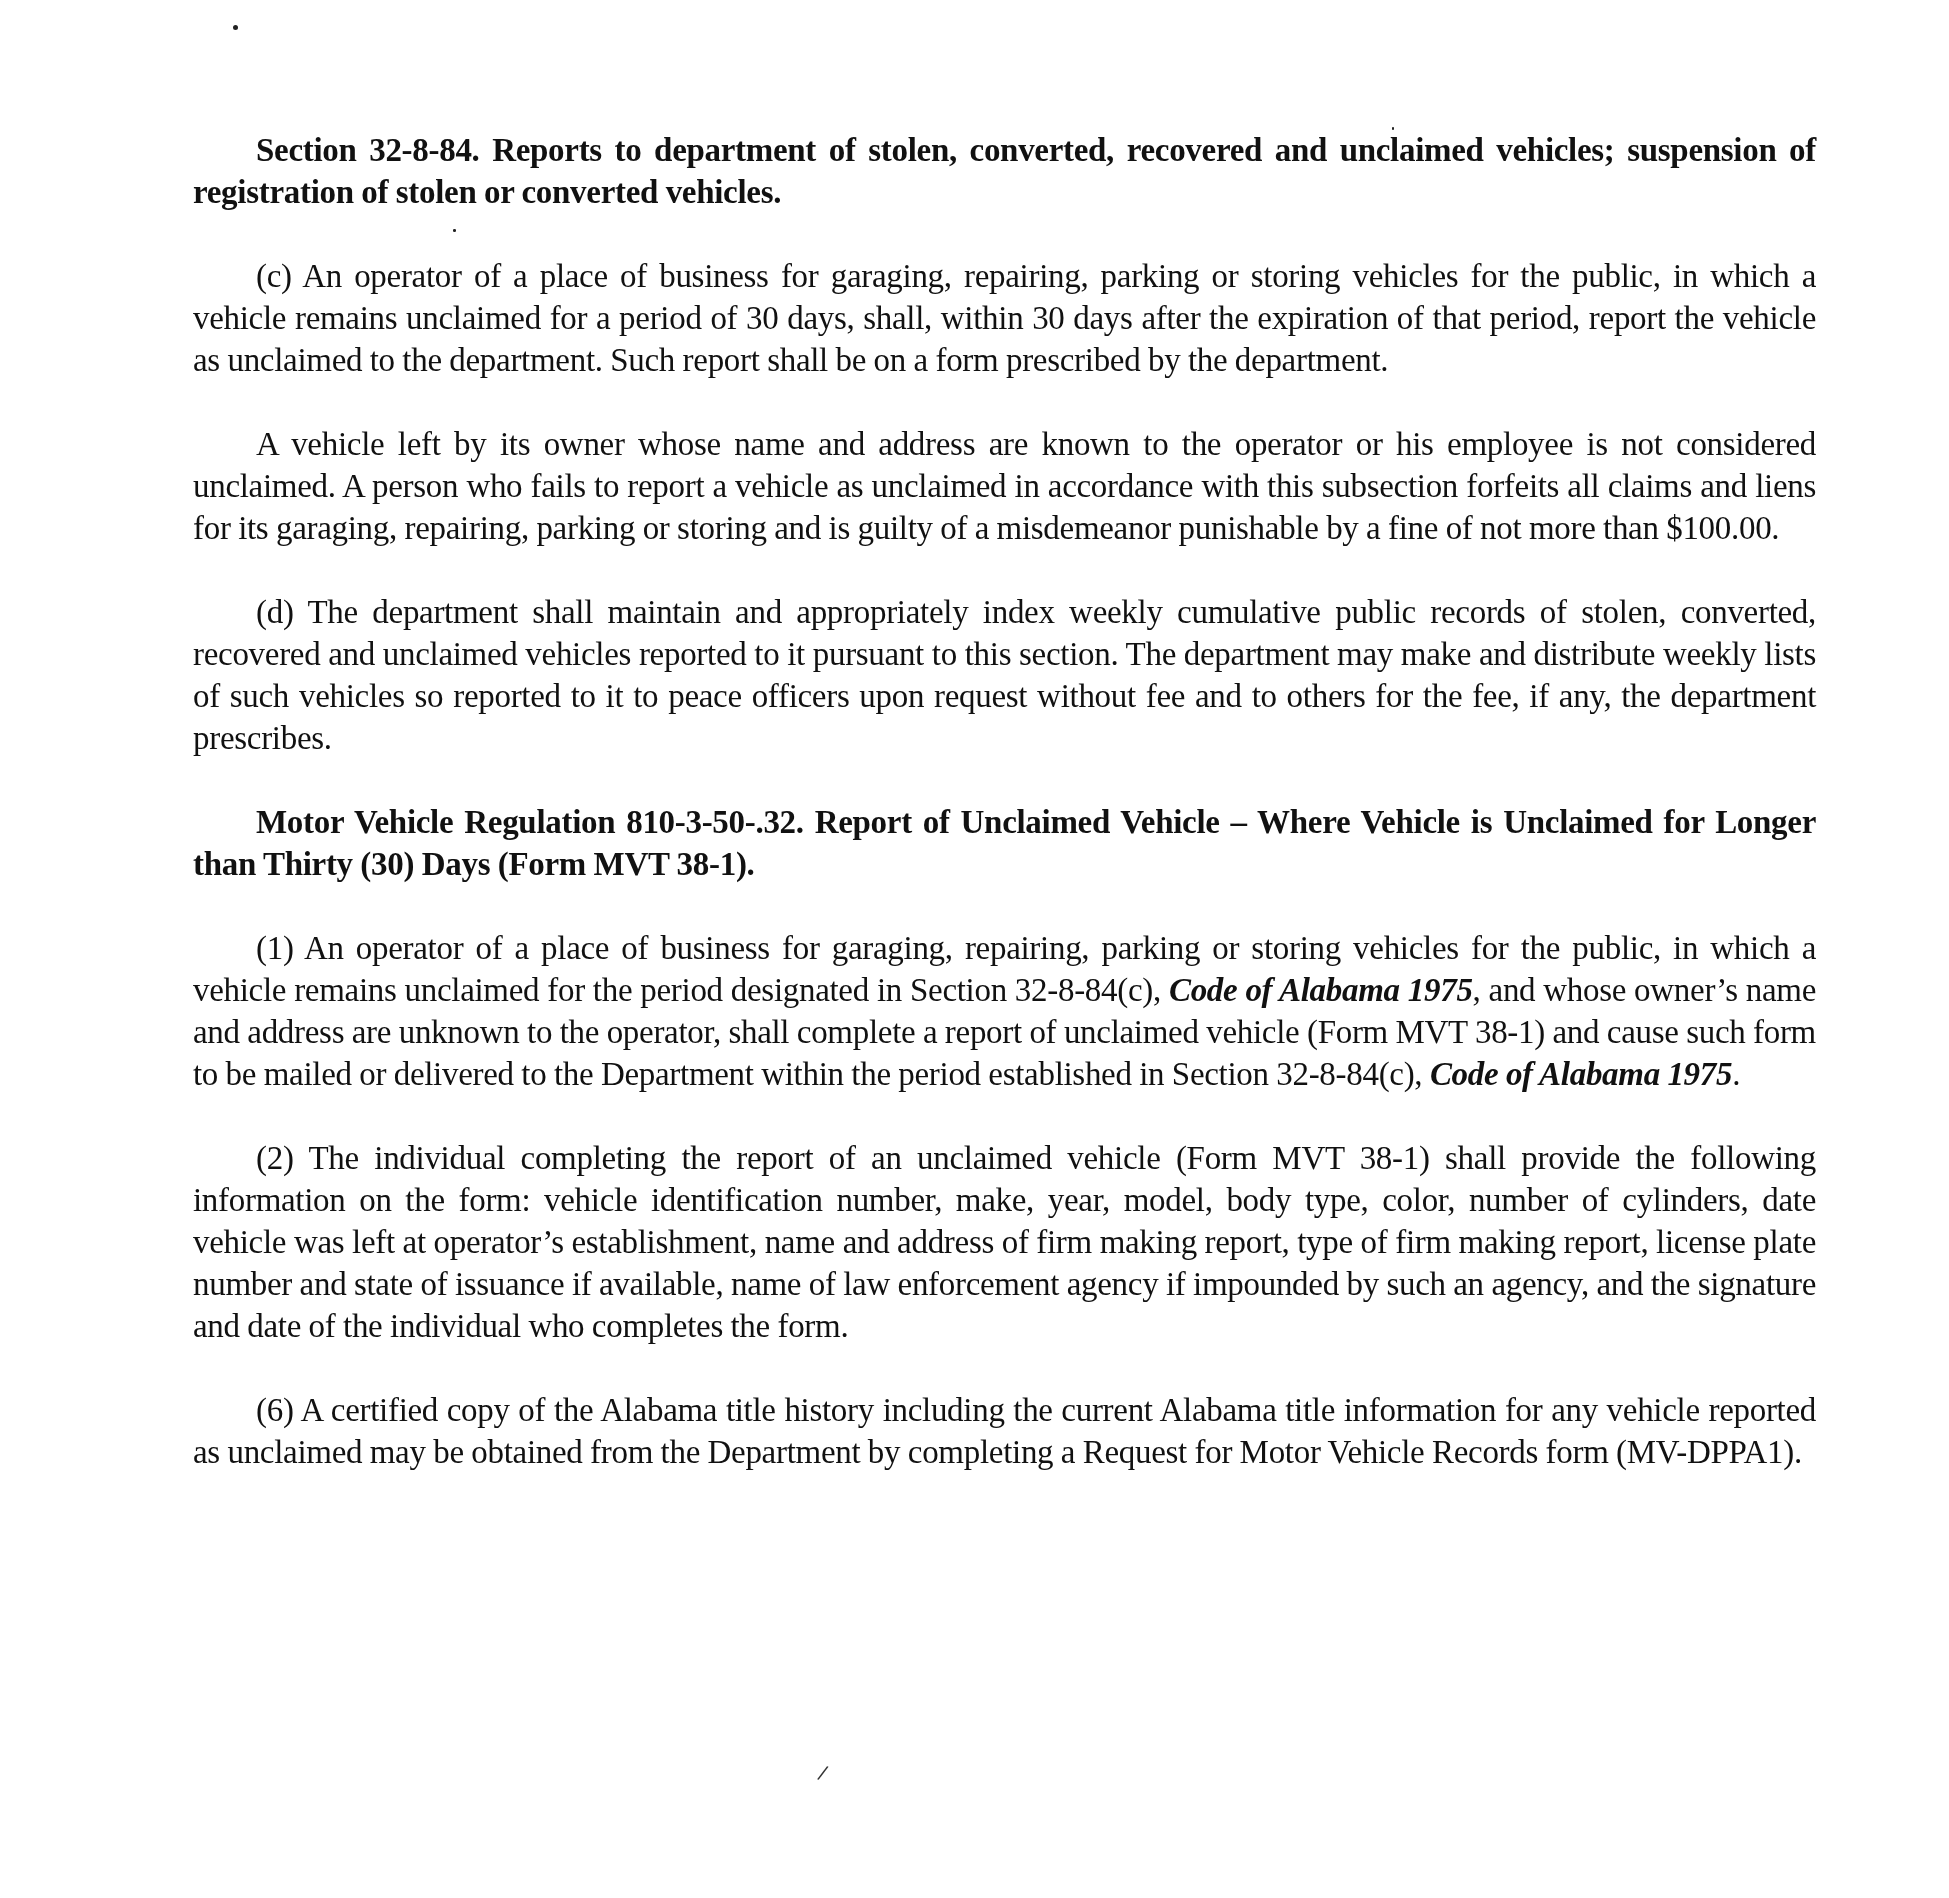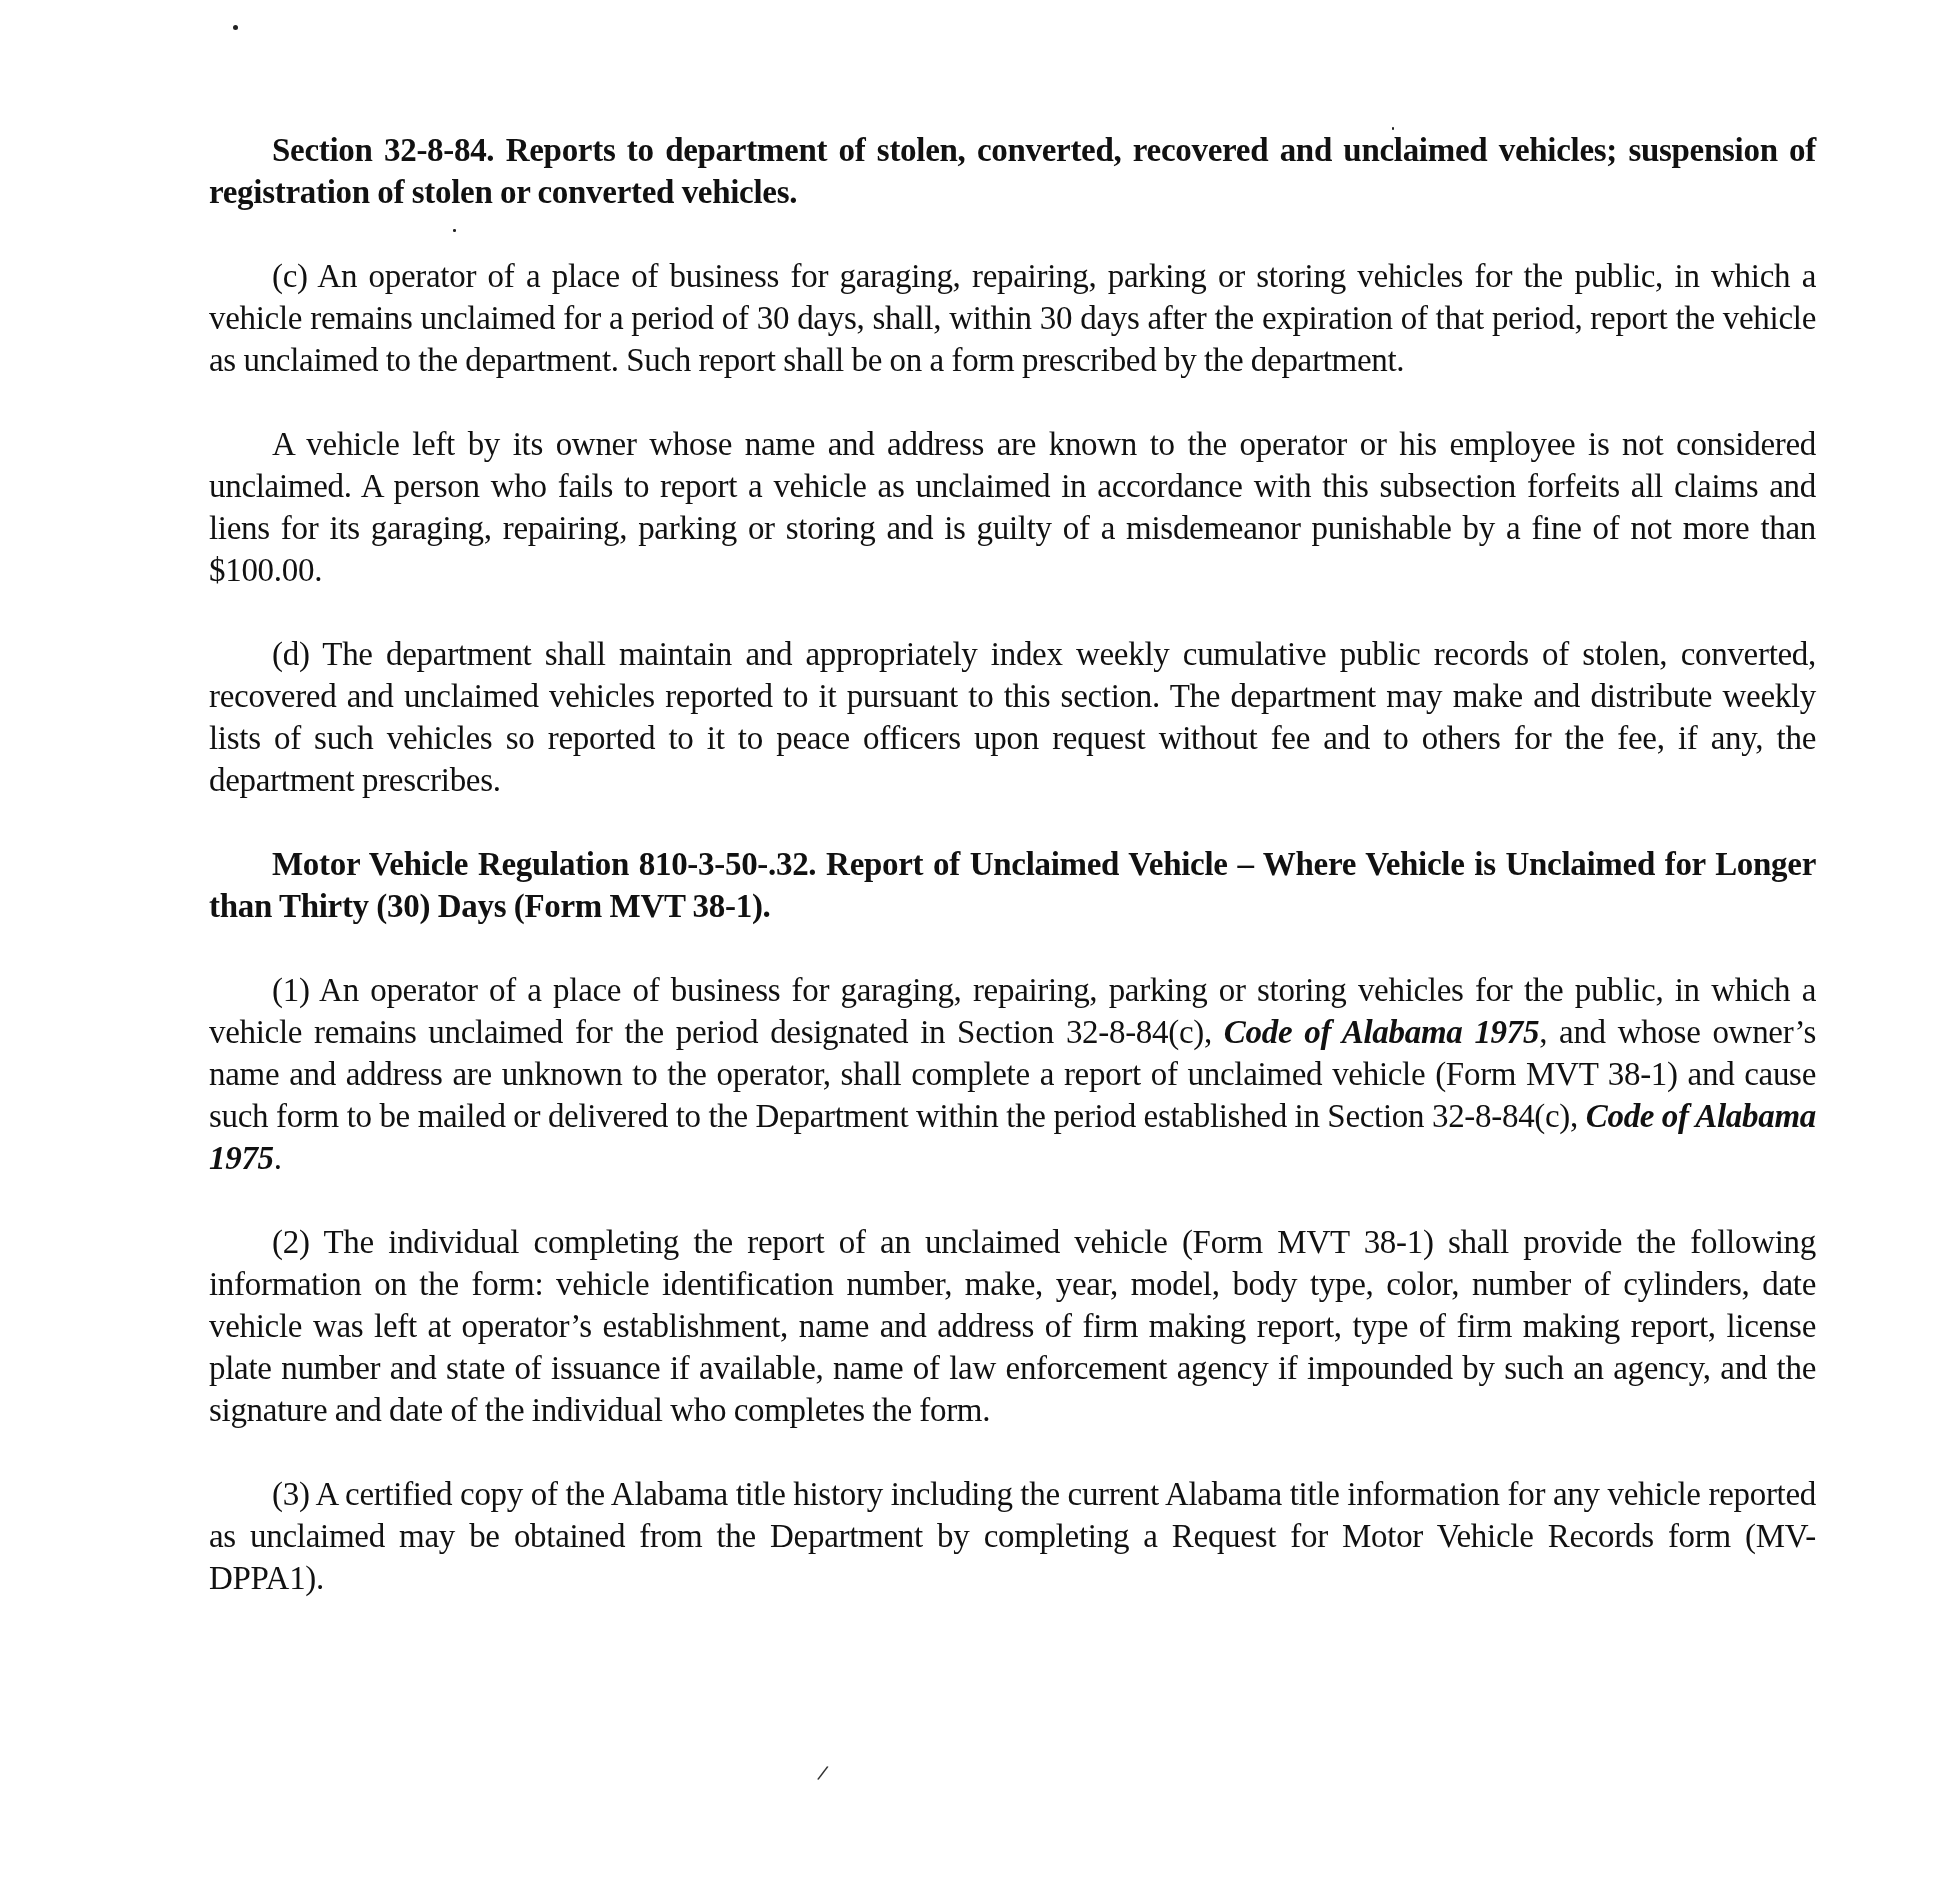--- a/index.html
+++ b/index.html
@@ -19,21 +19,21 @@
     position: absolute;
     left: 193px;
     top: 129px;
     width: 1623px;
   }
   .para {
     font-size: 33px;
     line-height: 42px;
     text-align: justify;
     text-indent: 63px;
-    margin: 0 0 42px 16px;
+    margin: 0 0 42px 0;
     letter-spacing: -0.3px;
     word-spacing: -0.4px;
     hyphens: manual;
   }
   .heading {
     font-weight: bold;
   }
   .bold { font-weight: bold; font-style: italic; }
   .speck {
     position: absolute;
@@ -64,16 +64,16 @@
   <p class="para">A vehicle left by its owner whose name and address are known to the operator or his employee is not considered unclaimed. A person who fails to report a vehicle as unclaimed in accordance with this subsection forfeits all claims and liens for its garaging, repairing, parking or storing and is guilty of a misdemeanor punishable by a fine of not more than $100.00.</p>
 
   <p class="para">(d)  The department shall maintain and appropriately index weekly cumulative public records of stolen, converted, recovered and unclaimed vehicles reported to it pursuant to this section. The department may make and distribute weekly lists of such vehicles so reported to it to peace officers upon request without fee and to others for the fee, if any, the department prescribes.</p>
 
   <p class="para heading">Motor Vehicle Regulation 810-3-50-.32. Report of Unclaimed Vehicle – Where Vehicle is Unclaimed for Longer than Thirty (30) Days (Form MVT 38-1).</p>
 
   <p class="para"><span>(1)  An operator of a place of business for garaging, repairing, parking or storing vehicles for the public, in which a vehicle remains unclaimed for the period designated in Section 32-8-84(c), </span><span class="bold">Code of Alabama 1975</span><span>, and whose owner’s name and address are unknown to the operator, shall complete a report of unclaimed vehicle (Form MVT 38-1) and cause such form to be mailed or delivered to the Department within the period established in Section 32-8-84(c), </span><span class="bold">Code of Alabama 1975</span><span>.</span></p>
 
   <p class="para">(2)  The individual completing the report of an unclaimed vehicle (Form MVT 38-1) shall provide the following information on the form: vehicle identification number, make, year, model, body type, color, number of cylinders, date vehicle was left at operator’s establishment, name and address of firm making report, type of firm making report, license plate number and state of issuance if available, name of law enforcement agency if impounded by such an agency, and the signature and date of the individual who completes the form.</p>
 
-  <p class="para">(3)  A certified copy of the Alabama title history including the current Alabama title information for any vehicle reported as unclaimed may be obtained from the Department by completing a Request for Motor Vehicle Records form (MV-DPPA1).</p>
+  <p class="para">(6)  A certified copy of the Alabama title history including the current Alabama title information for any vehicle reported as unclaimed may be obtained from the Department by completing a Request for Motor Vehicle Records form (MV-DPPA1).</p>
 
 </div>
 
 
 </body></html>

